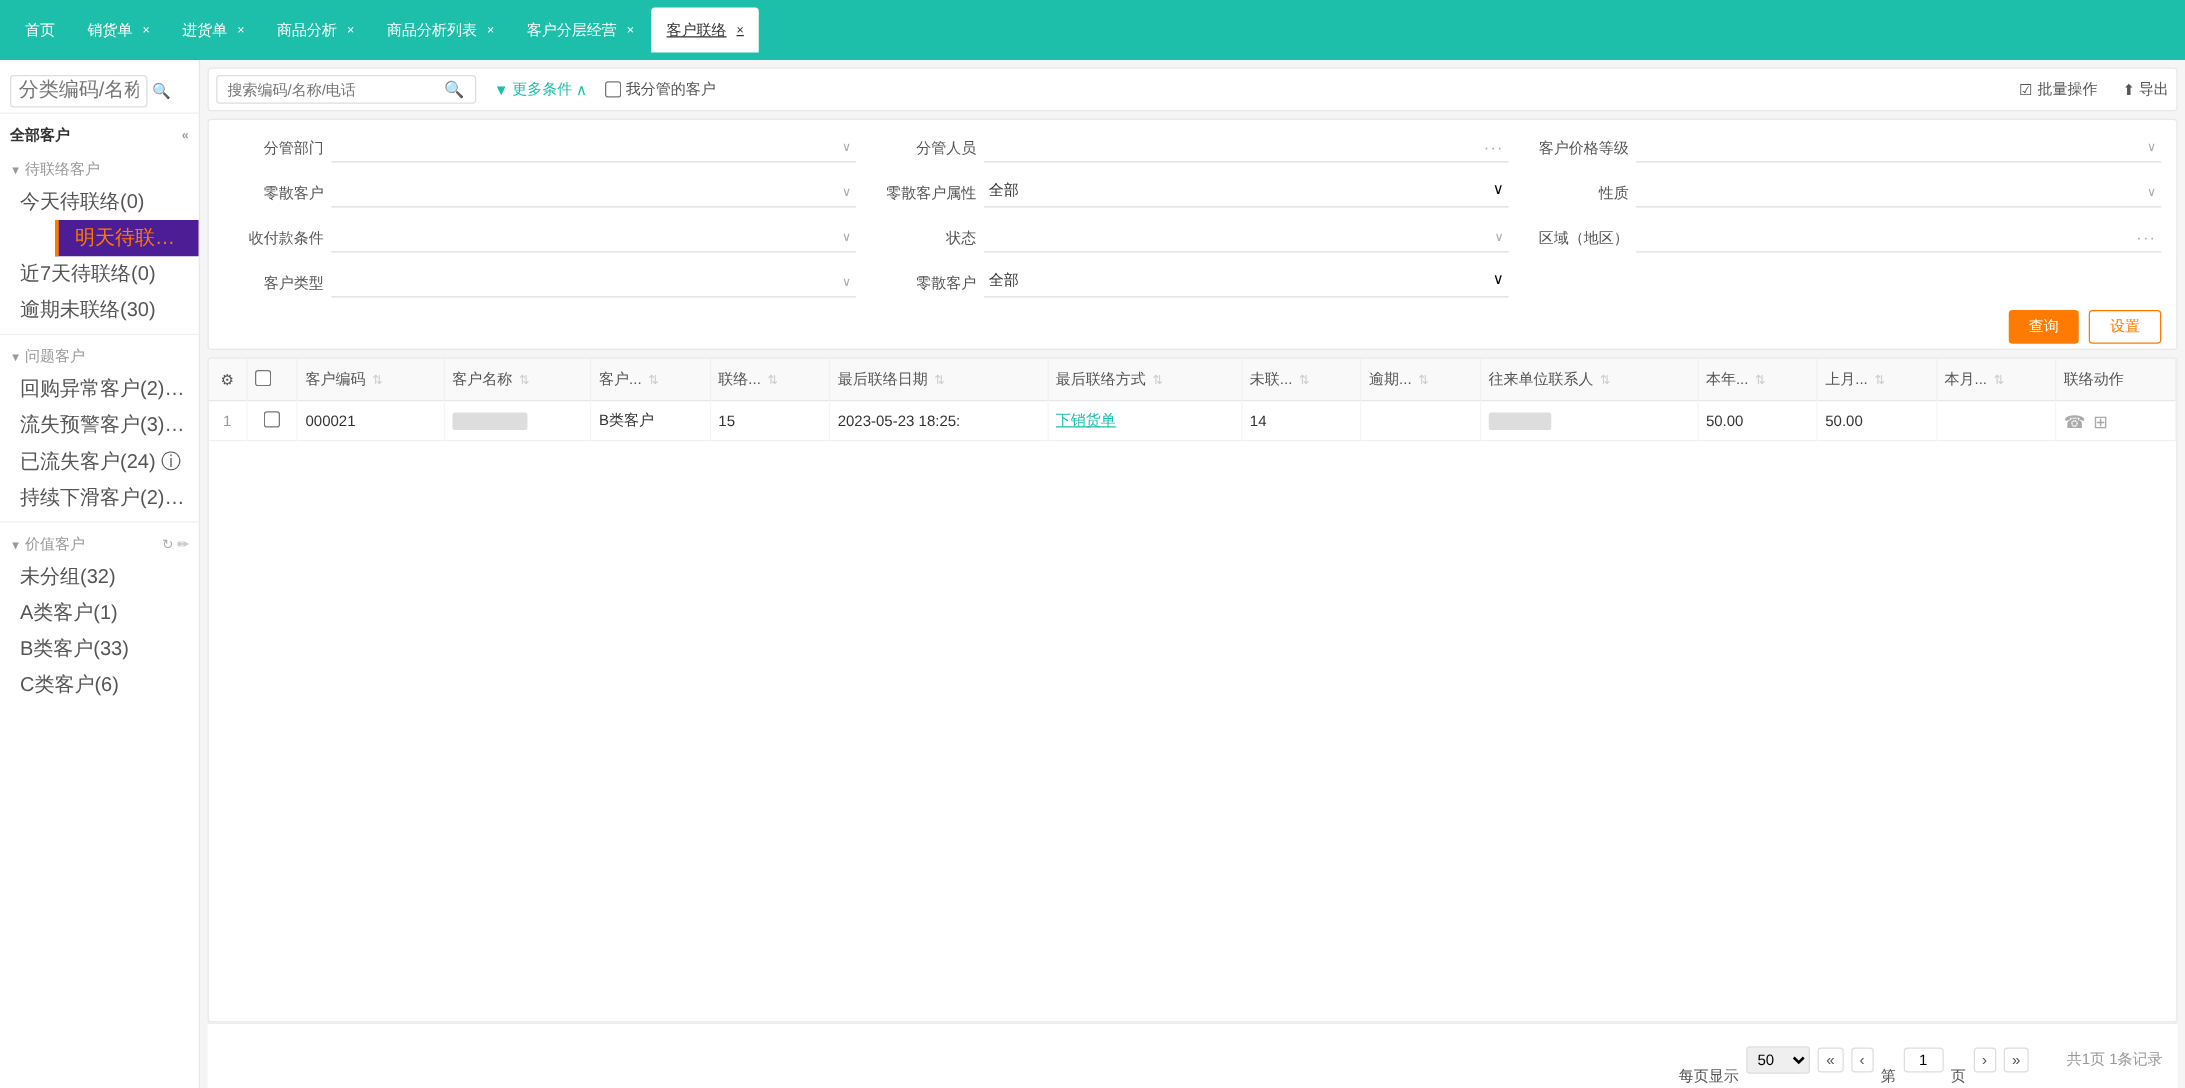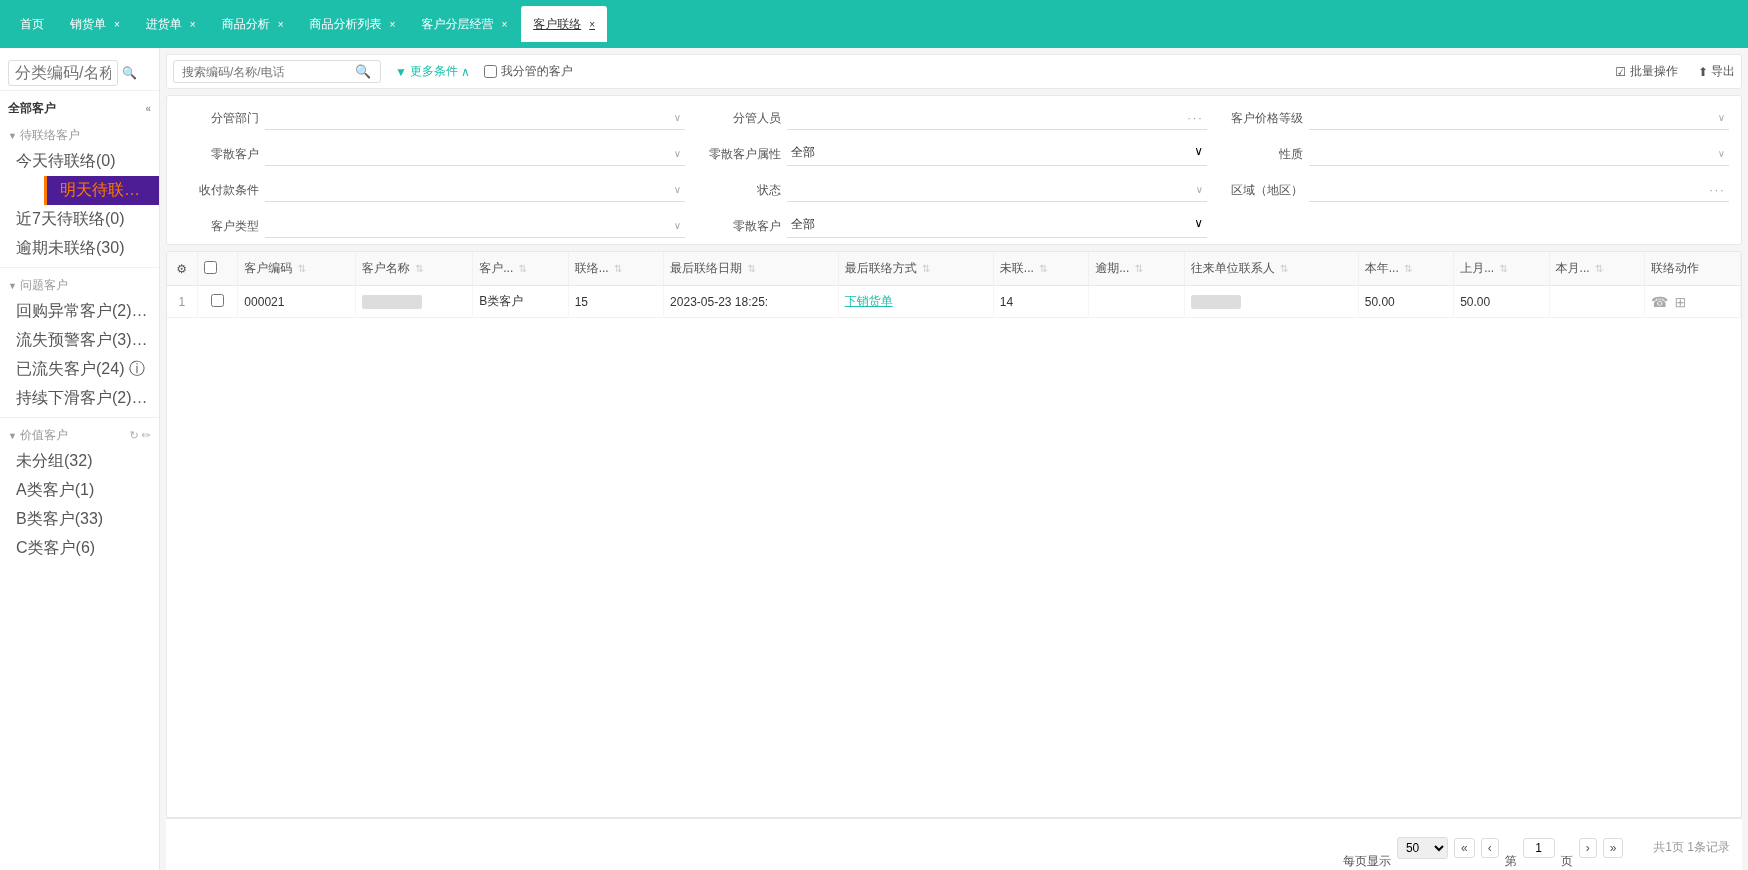--- a/index.html
+++ b/index.html
@@ -553,20 +553,24 @@
             <span class="arr">∨</span>
           </div>
         </div>
         <div class="filter-field">
           <span class="field-label">零散客户</span>
           <div class="field-control-text">
             <span class="inline-select-text">全部</span>
             <span class="arr">∨</span>
           </div>
         </div>
+      </div>
+      <div class="panel-actions">
+        <button class="btn-query">查询</button>
+        <button class="btn-settings">设置</button>
       </div>
     </div>
 
     <div class="table-container">
       <table>
         <thead>
           <tr>
             <th>⚙</th>
             <th><input type="checkbox" style=""></th>
             <th>客户编码 <span class="sort-icon">⇅</span></th>

